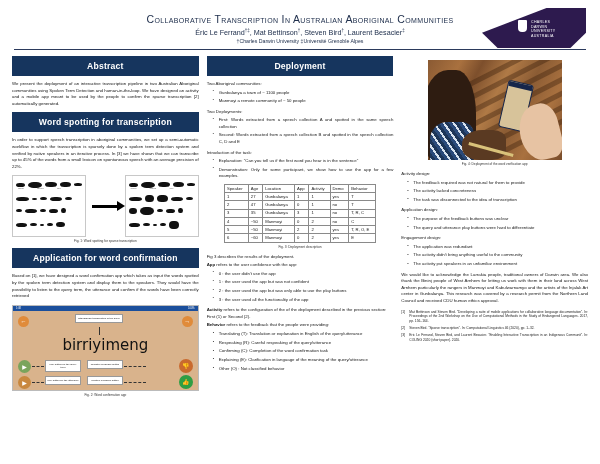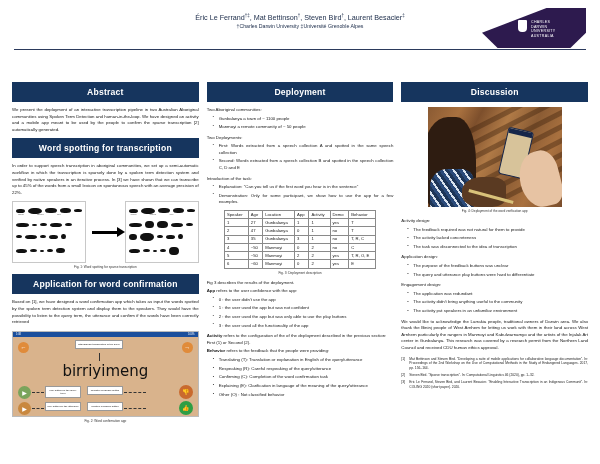--- a/index.html
+++ b/index.html
@@ -84,21 +84,21 @@
     text-align: left;
   }
   
   .columns {
     display: flex;
     gap: 8px;
     padding: 4px 12px 0 12px;
     box-sizing: border-box;
     height: 412px;
   }
-  .col { width: 188px; margin-top: 26px; }
+  .col { width: 188px; }
   .section-bar {
     background: #16355e;
     color: #ffffff;
     text-align: center;
     font-size: 8.6px;
     font-weight: bold;
     padding: 5px 0 5px 0;
     margin: 0 0 5px 0;
     letter-spacing: 0.2px;
   }
@@ -353,20 +353,21 @@
   }
   ol.refs li .rnum {
     position: absolute;
     left: 0; top: 0;
   }
 </style>
 </head>
 <body>
 
 <div class="poster-header">
+  <div class="poster-title">Collaborative Transcription in Australian Aboriginal Communities</div>
   <div class="poster-authors">
     <span>Éric Le Ferrand</span><span class="sup">†‡</span><span>, Mat Bettinson</span><span class="sup">†</span><span>, Steven Bird</span><span class="sup">†</span><span>, Laurent Besacier</span><span class="sup">‡</span>
   </div>
   <div class="poster-affil">†Charles Darwin University  ‡Université Grenoble Alpes</div>
   <div class="logo-wrap">
     <div class="logo-shape"></div>
     <div class="logo-badge"></div>
     <div class="logo-text">
       <div>CHARLES</div>
       <div>DARWIN</div>
@@ -613,21 +614,20 @@
       <li>Translating (T): Translation or explanation in English of the query/utterance</li>
       <li>Respeaking (R): Careful respeaking of the query/utterance</li>
       <li>Confirming (C): Completion of the word confirmation task</li>
       <li>Explaining (E): Clarification in language of the meaning of the query/utterance</li>
       <li>Other (O) : Not classified behavior</li>
     </ul>
   </div>
 
   <div class="col">
 
-    <div class="section-bar">Discussion</div>
 
     <div class="photo">
       <div class="plank" style="top:6px"></div>
       <div class="plank" style="top:20px"></div>
       <div class="plank" style="top:34px"></div>
       <div class="plank" style="top:48px"></div>
       <div class="plank" style="top:62px"></div>
       <div class="plank" style="top:76px"></div>
       <div class="plank" style="top:90px"></div>
       <div class="person"></div>

